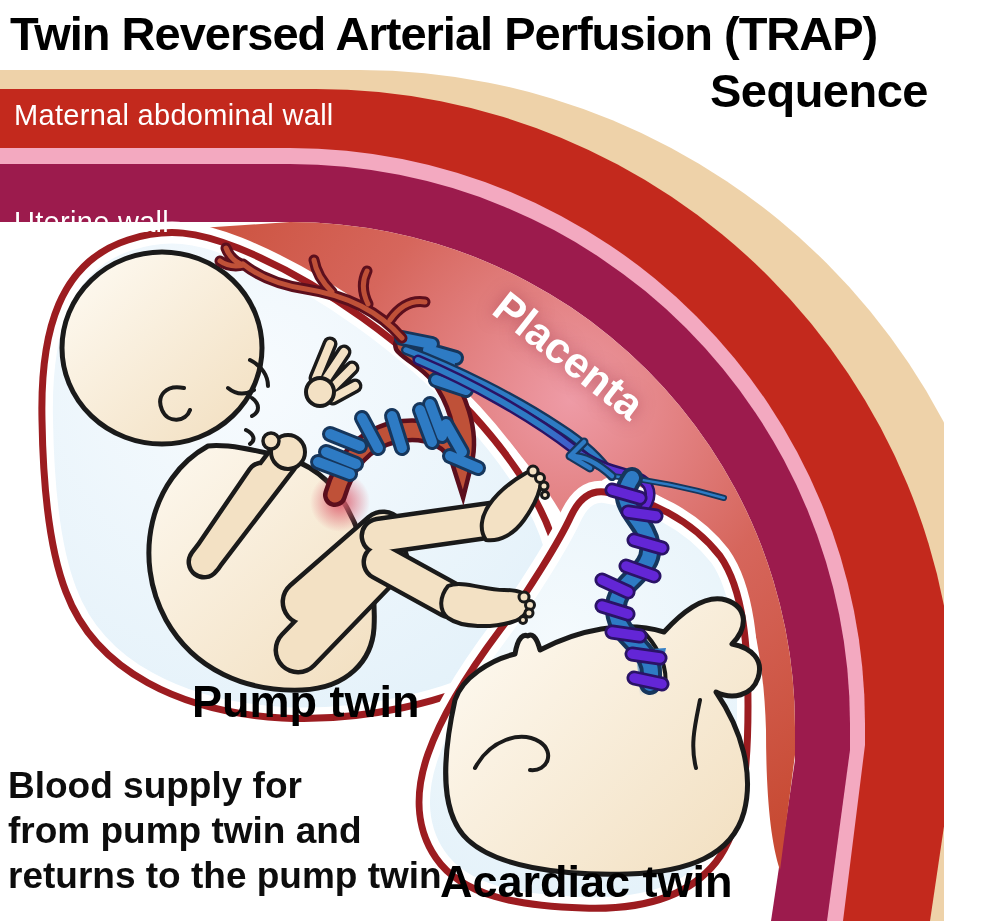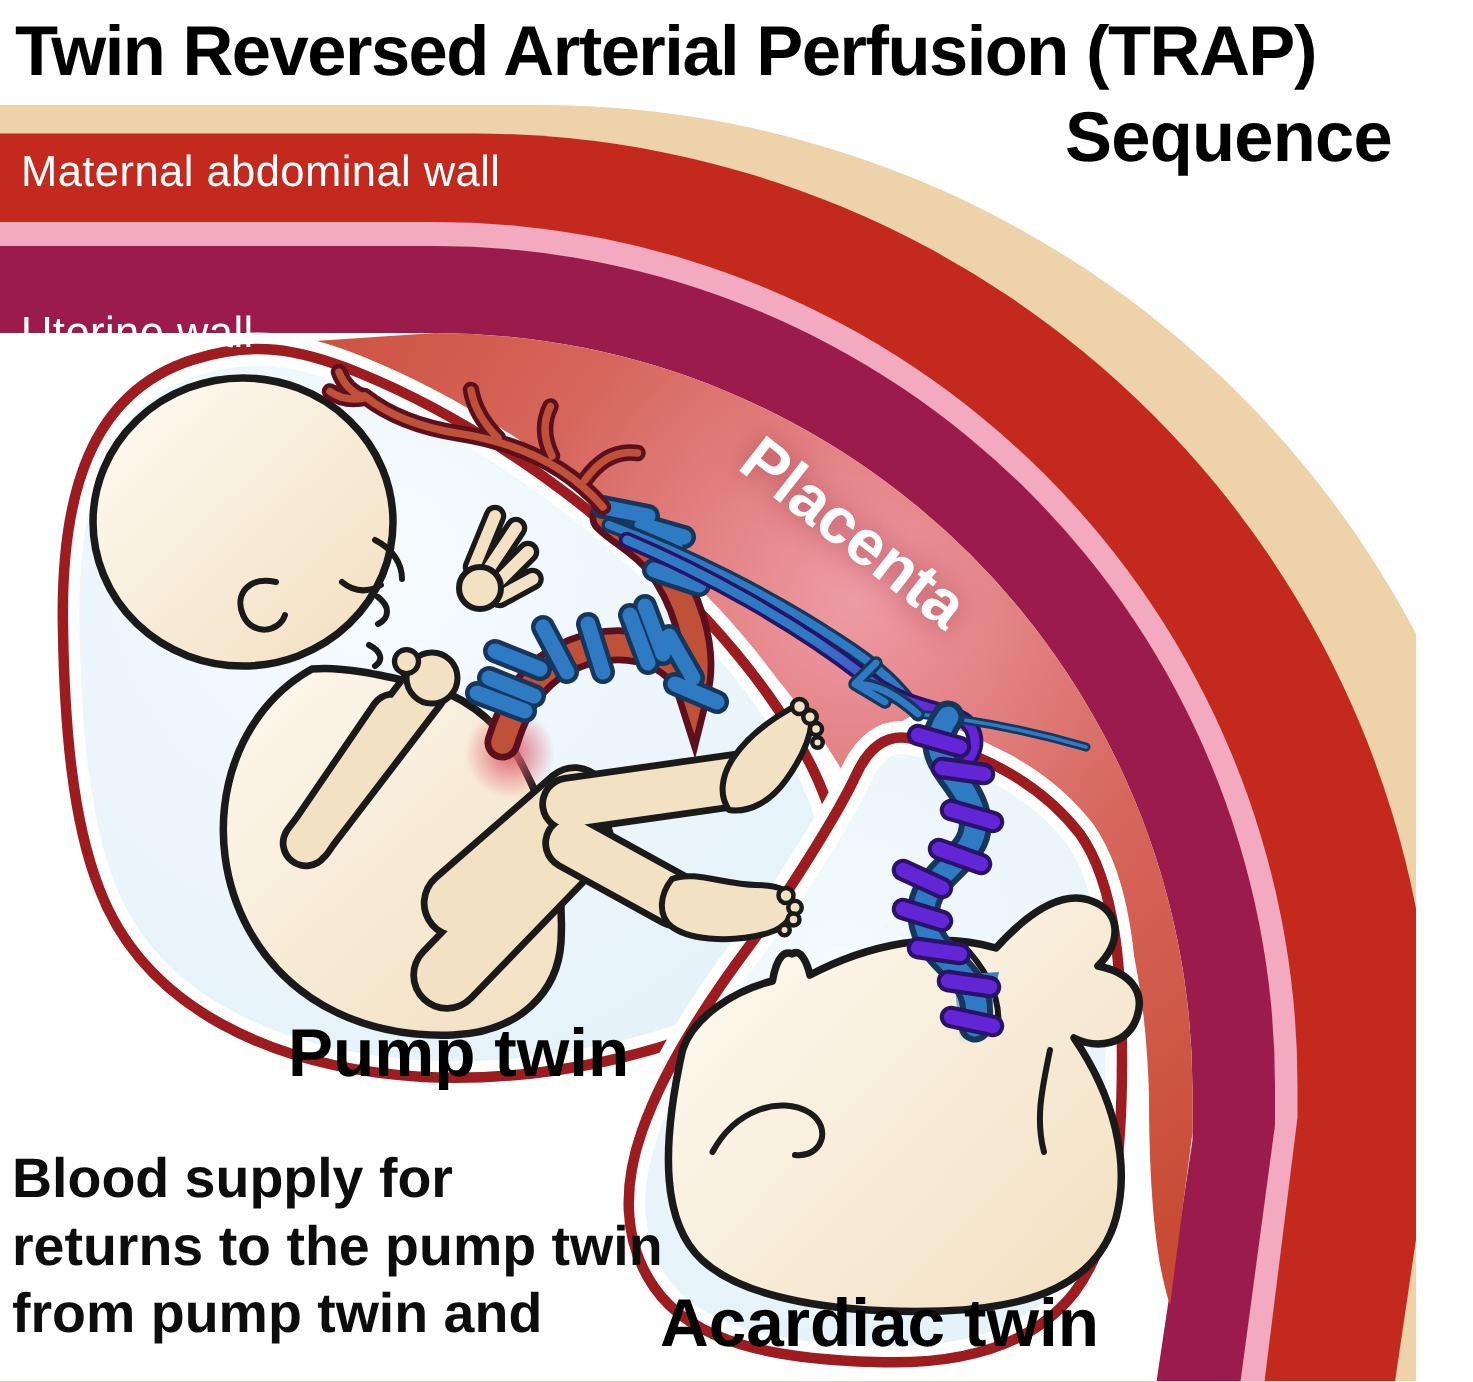--- a/index.html
+++ b/index.html
@@ -217,17 +217,17 @@
 
 <div class="overlay title-line1">Twin Reversed Arterial Perfusion (TRAP)</div>
 <div class="overlay title-line2">Sequence</div>
 <div class="overlay band-label maternal-label">Maternal abdominal wall</div>
 <div class="overlay band-label uterine-label">Uterine wall</div>
 <div class="overlay placenta-label">Placenta</div>
 <div class="overlay twin-label pump-label">Pump twin</div>
 <div class="overlay twin-label acardiac-label">Acardiac twin</div>
 <div class="overlay caption">
   <div>Blood supply for</div>
+  <div>from pump twin and</div>
   <div>returns to the pump twin</div>
-  <div>from pump twin and</div>
 </div>
 
 </div>
 
 </body></html>

